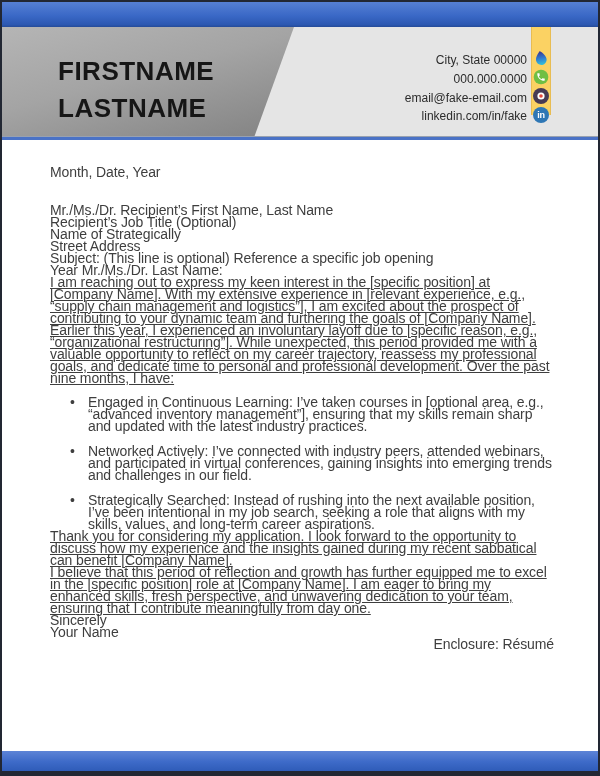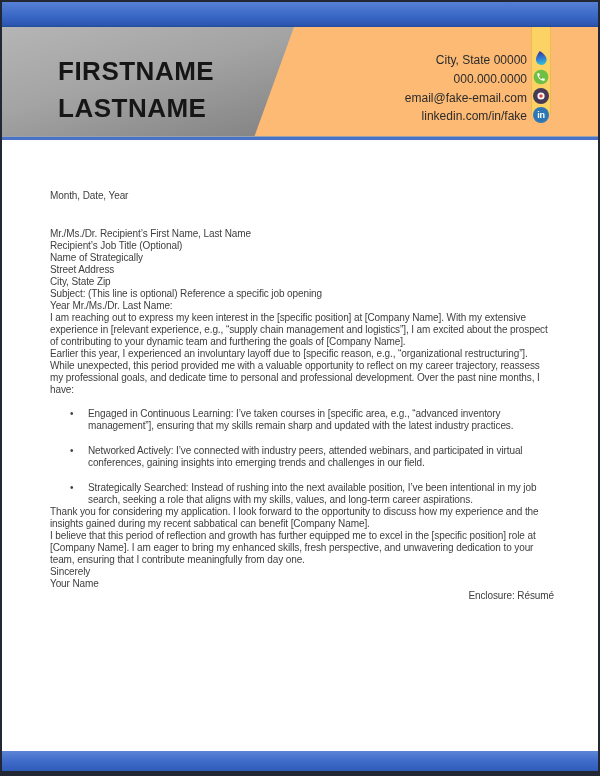--- a/index.html
+++ b/index.html
@@ -7,21 +7,21 @@
     position:relative; width:600px; height:776px; background:#ffffff;
     box-sizing:border-box; border:2px solid #222733; border-bottom-width:5px;
     overflow:hidden; font-family:"Liberation Sans","DejaVu Sans",sans-serif;
   }
   
   .top-bar {
     position:absolute; top:0; left:0; right:0; height:25px;
     background:linear-gradient(180deg,#5680d4 0%,#3a68c6 55%,#2c58b2 90%,#254b98 100%);
   }
   
-  .header { position:absolute; top:25px; left:0; right:0; height:109px; background:#fdba74; }
+  .header { position:absolute; top:25px; left:0; right:0; height:109px; background:#e5e5e5; }
   .gray-banner {
     position:absolute; left:0; top:0; width:292px; height:109px;
     background:linear-gradient(165deg,#b5b5b5 0%,#a4a4a4 45%,#828282 100%);
     clip-path:polygon(0 0,100% 0,86.5% 100%,0 100%);
   }
   .name-block {
     position:absolute; left:56px; top:26px;
     font-size:26px; font-weight:bold; line-height:37px;
     letter-spacing:0.5px; color:#161616;
   }
@@ -49,28 +49,28 @@
     color:#ffffff; font-size:9px; font-weight:bold; line-height:16px; letter-spacing:-0.3px;
   }
   
   .header-rule {
     position:absolute; top:134px; left:0; right:0; height:4px;
     background:linear-gradient(180deg,#98a1b0 0px,#98a1b0 1px,#4a72c6 1px,#4a72c6 100%);
   }
   
   .letter {
     position:absolute; left:48px; top:164px; width:504px;
-    font-size:10px; line-height:12px; letter-spacing:-0.1px; color:#3e3e3e;margin-top:24px;
+    font-size:14px; line-height:12px; letter-spacing:-0.1px; color:#3e3e3e;
   }
   .letter p { margin:0; }
   .recipient p { margin:0; }
   .recipient  { margin-top:26px; }
   .subject    { margin-top:14px; }
   .salutation { margin-top:13px; }
-  .para       { margin-top:14px; }
+  .para       { margin-top:14px;text-decoration:underline; }
   .bullets    { list-style:none; margin:12px 0 0 0; padding:0; }
   .bullets li { display:flex; padding-left:20px; margin-top:13px; }
   .bullets li:first-child { margin-top:0; }
   .bullets .dot { width:18px; flex:none; }
   .p-after-bullets { margin-top:12px; }
   .closing    { margin-top:13px; }
   .signature  { margin-top:36px; }
   .enclosure  { margin-top:13px;text-align:right; }
   
   .bottom-bar {
@@ -135,33 +135,32 @@
   <div class="header-rule"></div>
 
   <main class="letter">
     <p class="date">Month, Date, Year</p>
 
     <div class="recipient">
       <p>Mr./Ms./Dr. Recipient’s First Name, Last Name</p>
       <p>Recipient’s Job Title (Optional)</p>
       <p>Name of Strategically</p>
       <p>Street Address</p>
-      <p>City, State Zip</p>
     </div>
 
     <p class="subject">Subject: (This line is optional) Reference a specific job opening</p>
     <p class="salutation">Year Mr./Ms./Dr. Last Name:</p>
 
     <p class="para">I am reaching out to express my keen interest in the [specific position] at [Company Name]. With my extensive experience in [relevant experience, e.g., “supply chain management and logistics”], I am excited about the prospect of contributing to your dynamic team and furthering the goals of [Company Name].</p>
     <p class="para">Earlier this year, I experienced an involuntary layoff due to [specific reason, e.g., “organizational restructuring”]. While unexpected, this period provided me with a valuable opportunity to reflect on my career trajectory, reassess my professional goals, and dedicate time to personal and professional development. Over the past nine months, I have:</p>
 
     <ul class="bullets">
       <li>
         <span class="dot">•</span>
-        <span>Engaged in Continuous Learning: I’ve taken courses in [specific area, e.g., “advanced inventory management”], ensuring that my skills remain sharp and updated with the latest industry practices.</span>
+        <span>Engaged in Continuous Learning: I’ve taken courses in [optional area, e.g., “advanced inventory management”], ensuring that my skills remain sharp and updated with the latest industry practices.</span>
       </li>
       <li>
         <span class="dot">•</span>
         <span>Networked Actively: I’ve connected with industry peers, attended webinars, and participated in virtual conferences, gaining insights into emerging trends and challenges in our field.</span>
       </li>
       <li>
         <span class="dot">•</span>
         <span>Strategically Searched: Instead of rushing into the next available position, I’ve been intentional in my job search, seeking a role that aligns with my skills, values, and long-term career aspirations.</span>
       </li>
     </ul>

